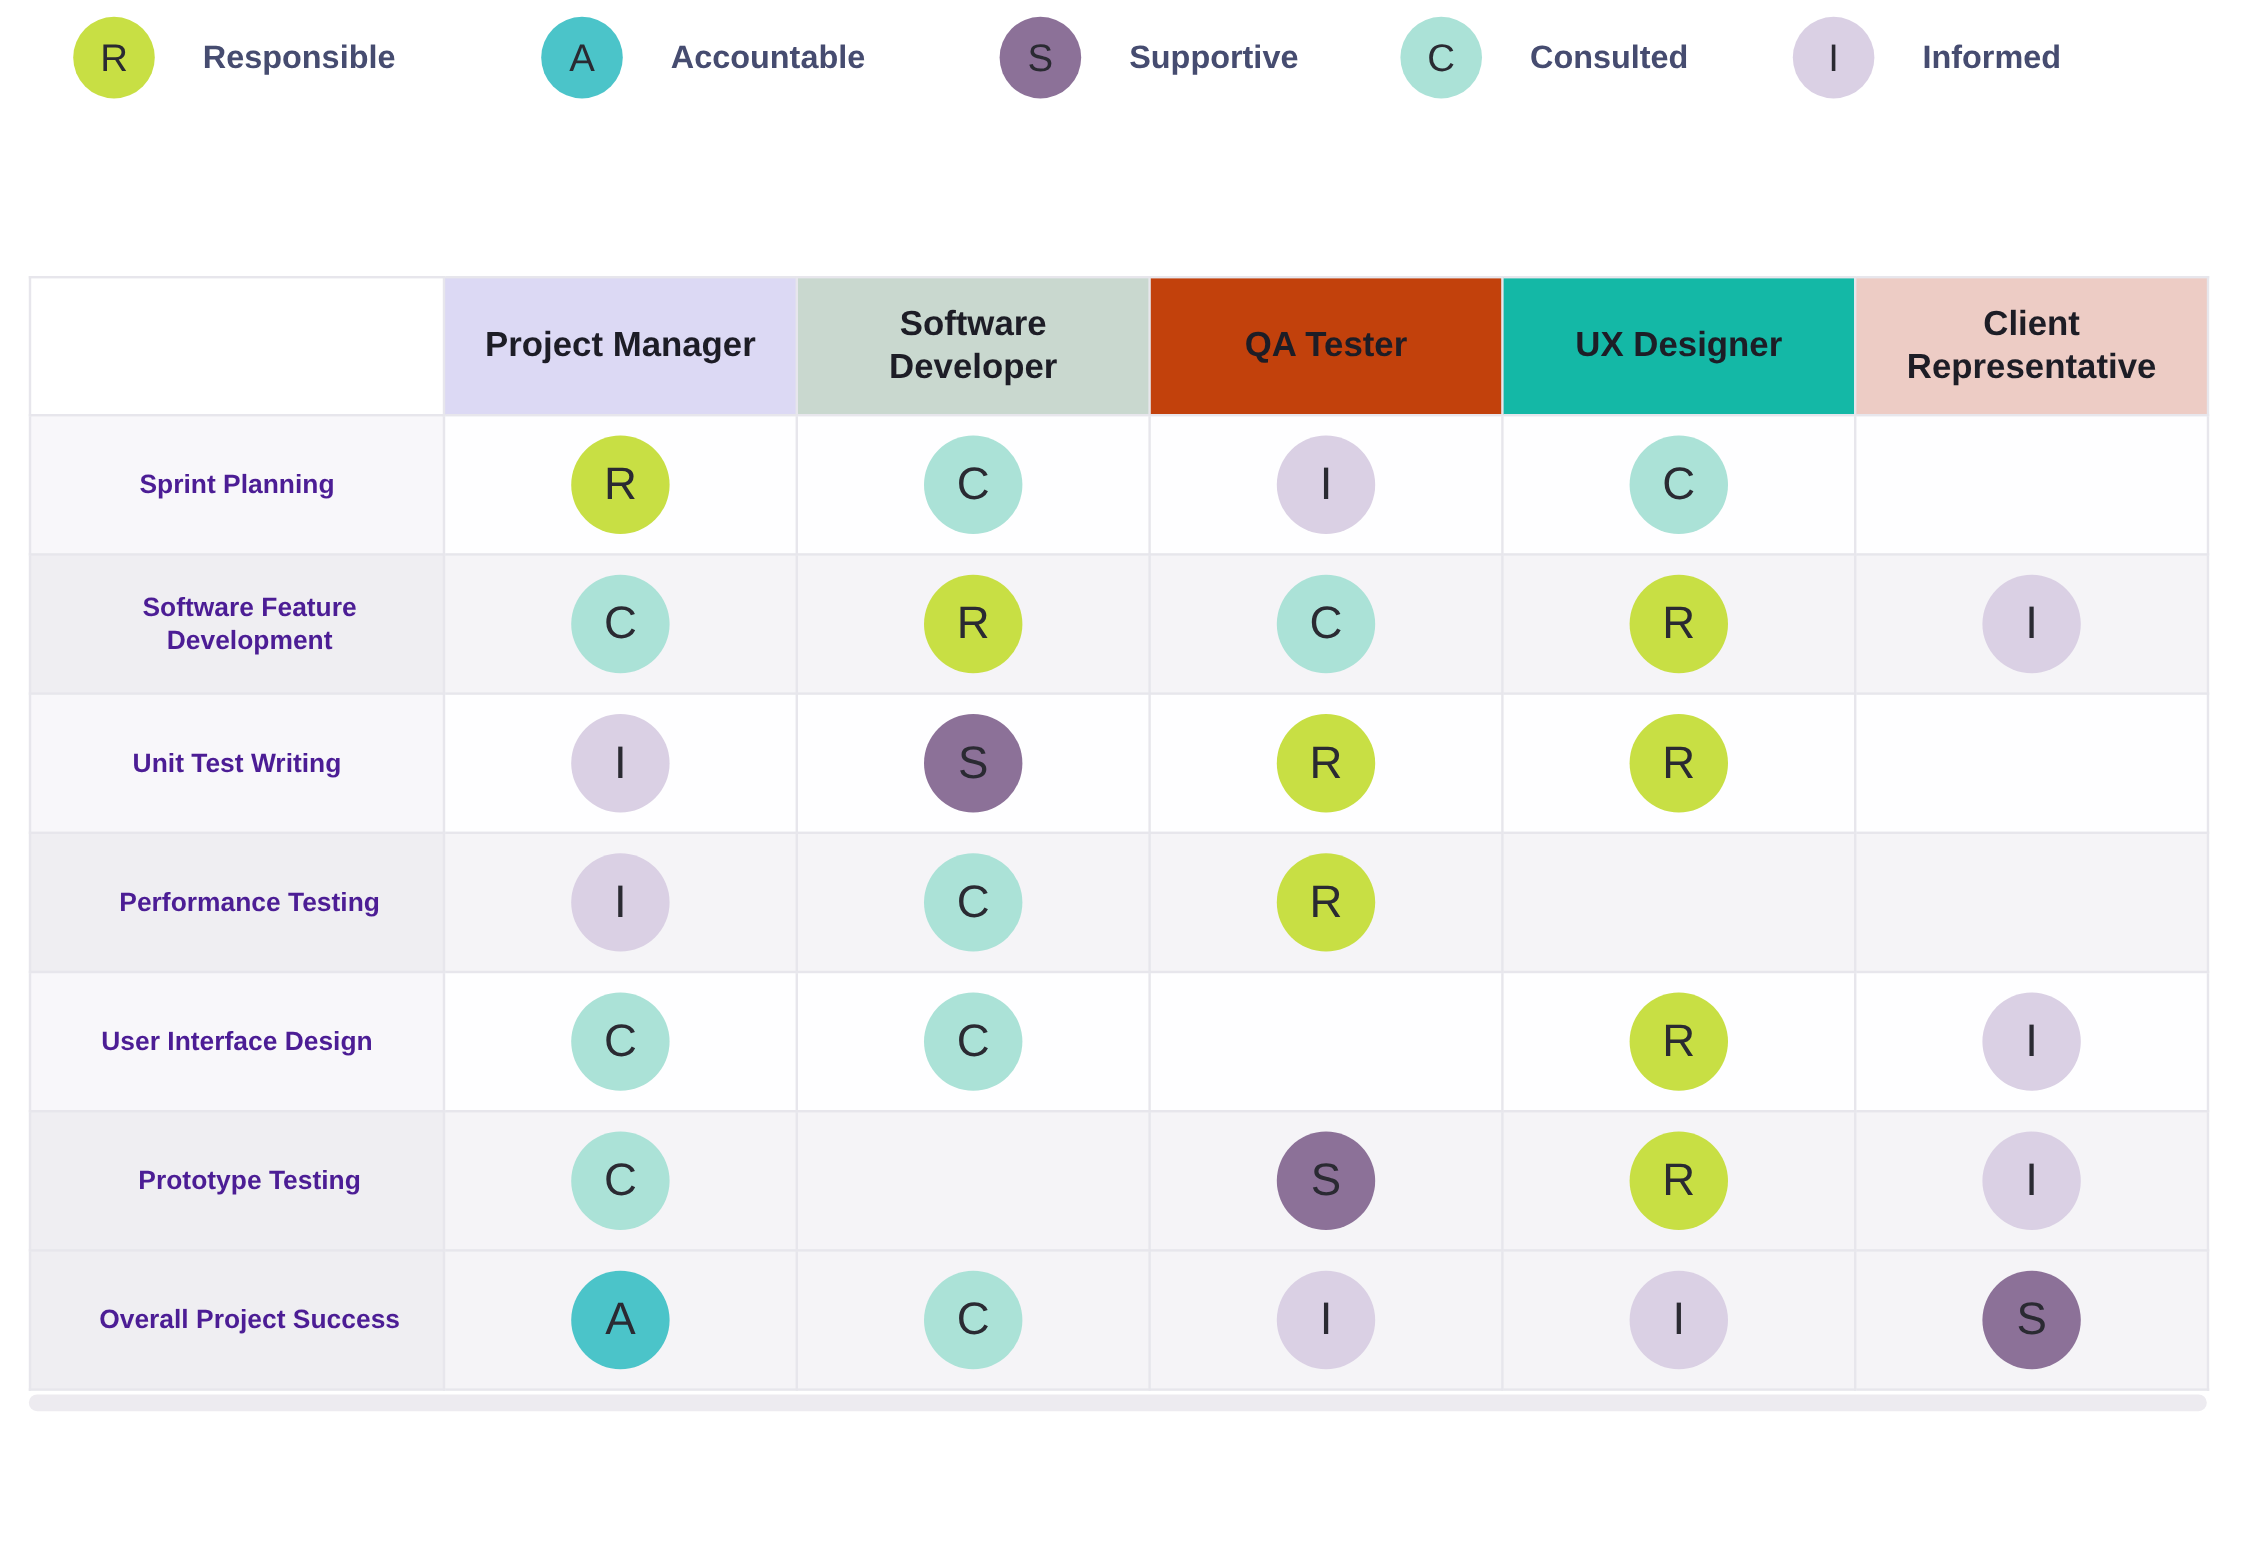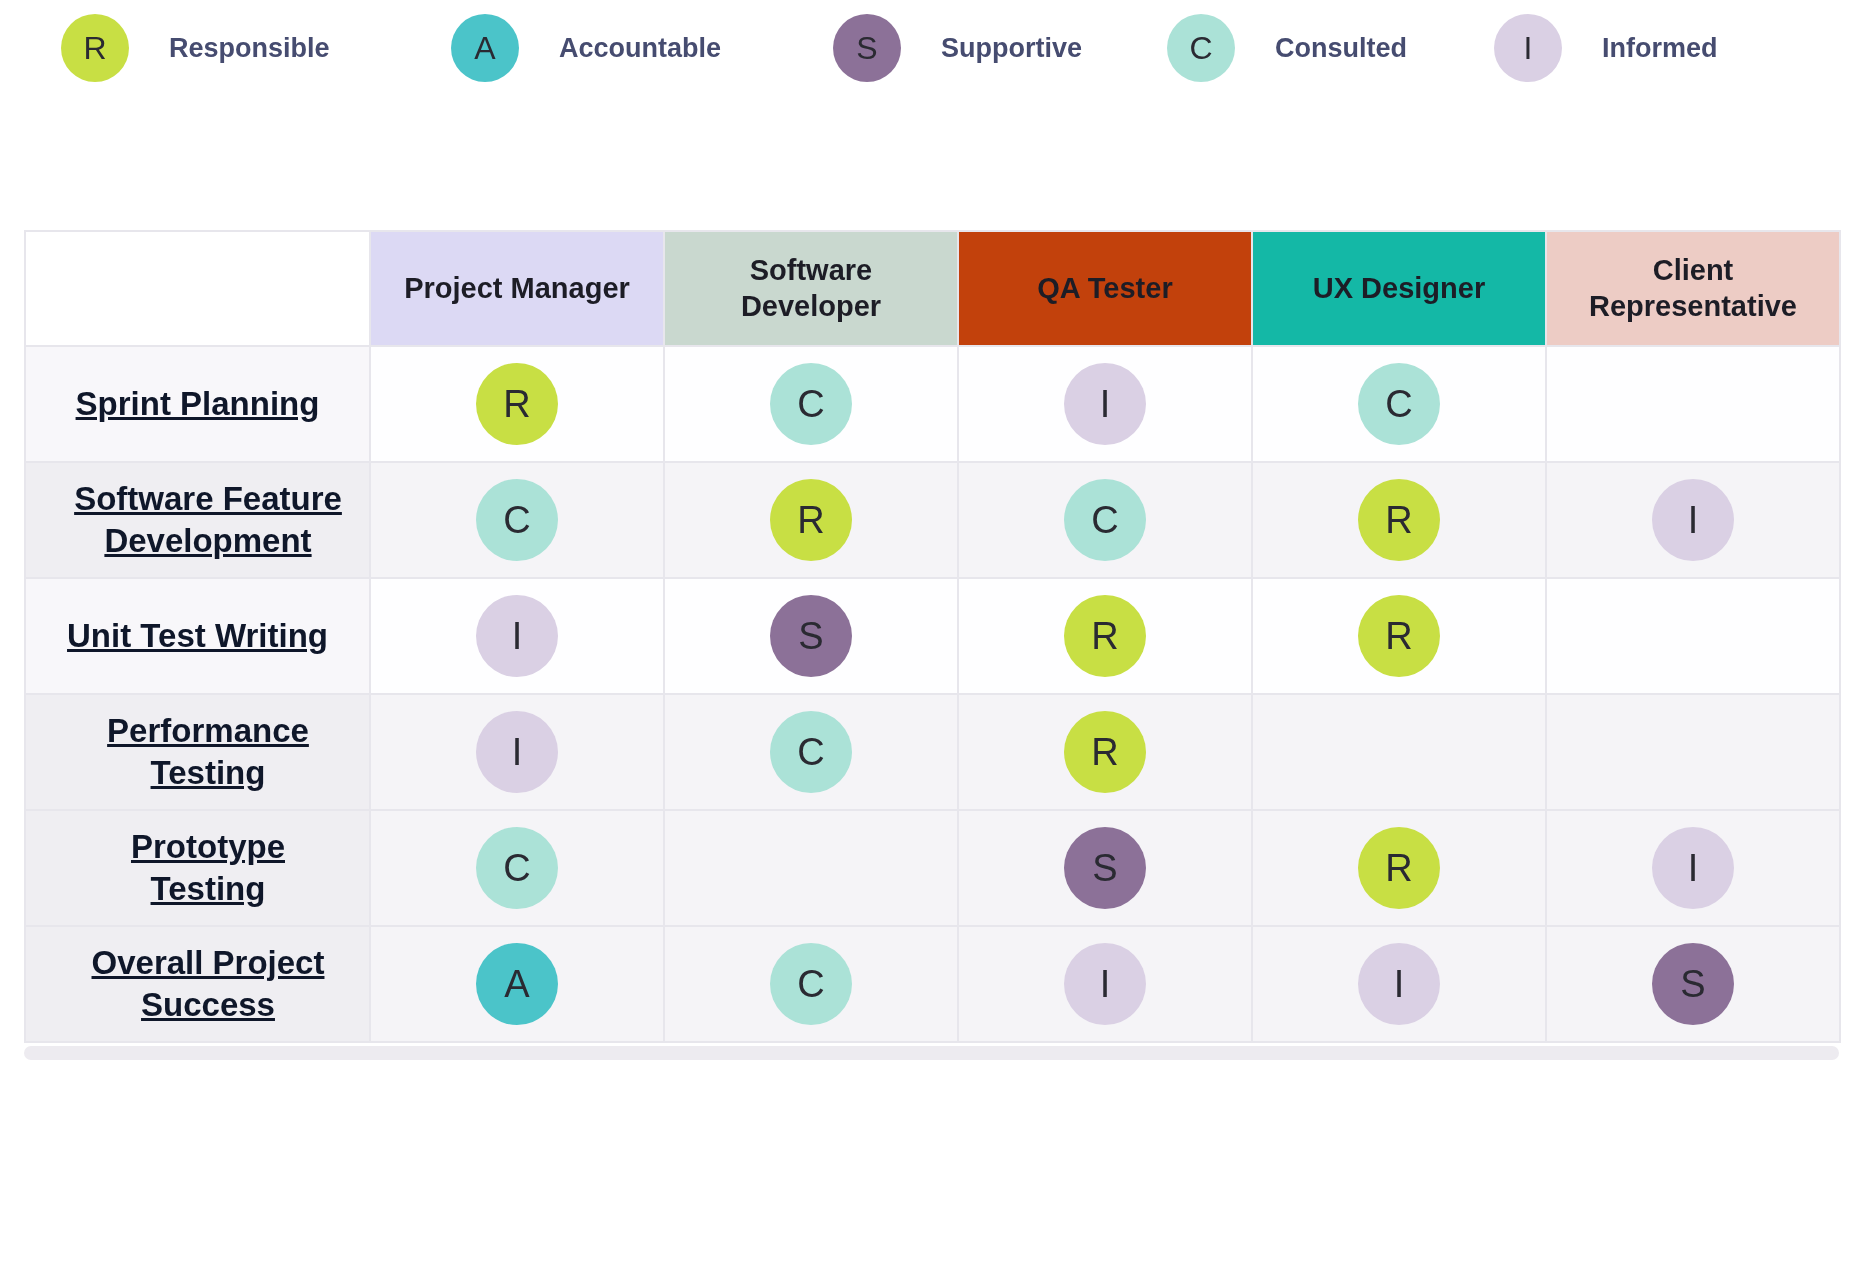--- a/index.html
+++ b/index.html
@@ -45,23 +45,23 @@
   th.corner { background:#ffffff; height:111px; }
 
   th.role-header {
     height:111px;
     font-size:29px; font-weight:700; color:#1d1d26;
     text-align:center; vertical-align:middle;
     padding:0 24px; line-height:1.22;
   }
 
   th.task-label {
-    font-size:33px; font-weight:700; color:#0f172a;
+    font-size:22px; font-weight:700; color:#4c1d95;
     text-align:center; vertical-align:middle;
-    padding:0 23px; line-height:1.28;text-decoration:underline;
+    padding:0 23px; line-height:1.28;
   }
   td.matrix-cell {
     height:112px;
     text-align:center; vertical-align:middle;
   }
   tr.odd  th.task-label { background:#f8f7fa; }
   tr.odd  td.matrix-cell { background:#fefeff; }
   tr.even th.task-label { background:#efeef2;padding-left:44px; }
   tr.even td.matrix-cell { background:#f5f4f7; }
 
@@ -183,20 +183,36 @@
           </td>
           <td class="matrix-cell">
             <span class="badge cell-badge" style="background: rgb(171, 226, 215);">C</span>
           </td>
           <td class="matrix-cell">
             <span class="badge cell-badge" style="background: rgb(200, 223, 68);">R</span>
           </td>
           <td class="matrix-cell"></td>
           <td class="matrix-cell"></td>
         </tr>
+        <tr class="odd">
+          <th class="task-label">User Interface Design</th>
+          <td class="matrix-cell">
+            <span class="badge cell-badge" style="background: rgb(171, 226, 215);">C</span>
+          </td>
+          <td class="matrix-cell">
+            <span class="badge cell-badge" style="background: rgb(171, 226, 215);">C</span>
+          </td>
+          <td class="matrix-cell"></td>
+          <td class="matrix-cell">
+            <span class="badge cell-badge" style="background: rgb(200, 223, 68);">R</span>
+          </td>
+          <td class="matrix-cell">
+            <span class="badge cell-badge" style="background: rgb(218, 208, 228);">I</span>
+          </td>
+        </tr>
         <tr class="even">
           <th class="task-label">Prototype Testing</th>
           <td class="matrix-cell">
             <span class="badge cell-badge" style="background: rgb(171, 226, 215);">C</span>
           </td>
           <td class="matrix-cell"></td>
           <td class="matrix-cell">
             <span class="badge cell-badge" style="background: rgb(140, 113, 152);">S</span>
           </td>
           <td class="matrix-cell">

